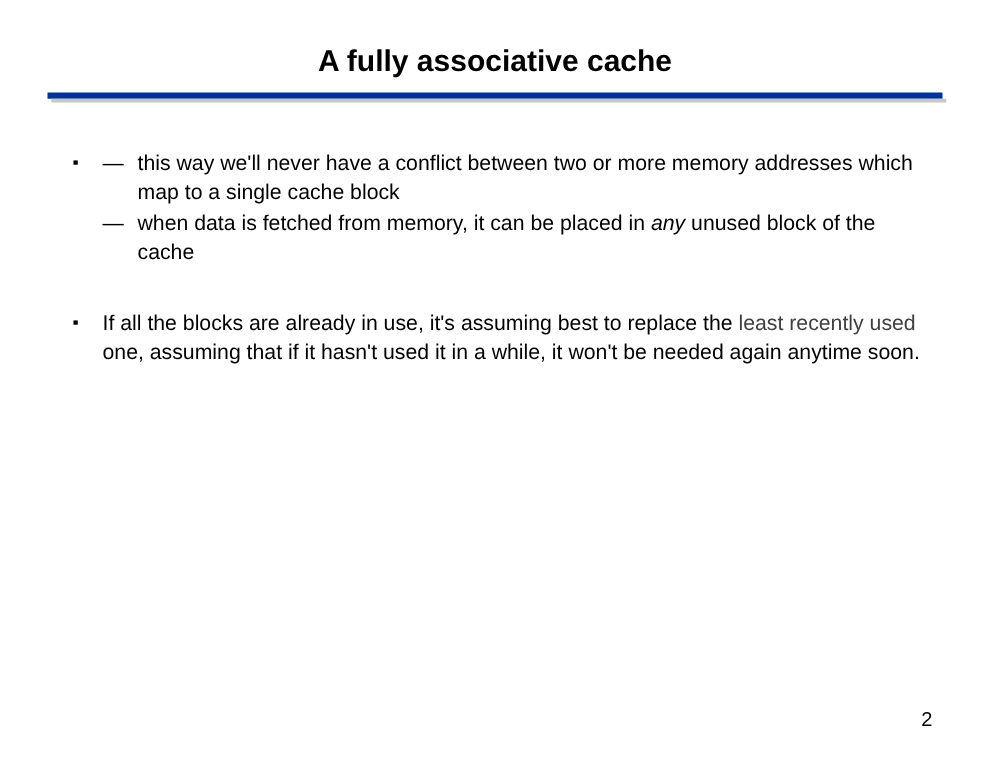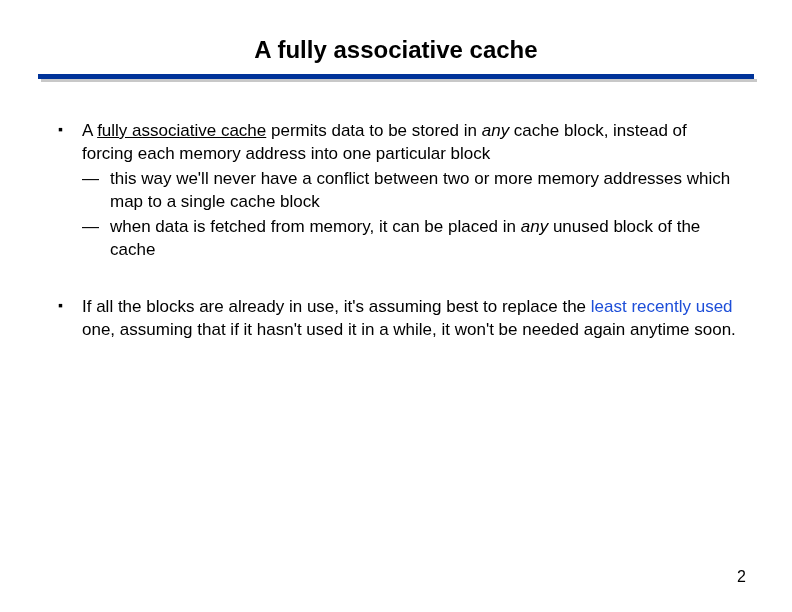--- a/index.html
+++ b/index.html
@@ -11,41 +11,38 @@
   .divider .bar { height: 5px; background: #003399; }
   .divider .shadow { height: 3px; background: #c8c8c8; margin-left: 3px; margin-right: -3px; }
   .content { margin: 38px 54px 0 54px; font-size: 17px; line-height: 1.35; }
   .b1 { margin: 0 0 34px 0; padding-left: 28px; position: relative; }
   .b1::before { content: "\25AA"; position: absolute; left: 4px; top: 0; font-size: 14px; }
   .b1-body { }
   .b2 { margin-top: 2px; padding-left: 28px; position: relative; }
   .b2::before { content: "\2014"; position: absolute; left: 0; top: 0; }
   .u { text-decoration: underline; }
   .i { font-style: italic; }
-  .accent { color: #1d4ed8; }
+  .accent { color: #404040; }
   .pagenum { position: absolute; right: 46px; bottom: 26px; font-size: 16px; }
 </style>
 </head>
 <body>
 
 <div class="slide">
   <div class="title-wrap">
     <div class="title">A fully associative cache</div>
   </div>
   <div class="divider">
     <div class="bar"></div>
     <div class="shadow"></div>
   </div>
 
   <div class="content">
 
     <div class="b1">
-      <div class="b1-body">
-        <span class="">A </span><span class="u">fully associative cache</span><span class=""> permits data to be stored in </span><span class="i">any</span><span class=""> cache block, instead of forcing each memory address into one particular block</span>
-      </div>
       <div class="b2">
         <span class="">this way we'll never have a conflict between two or more memory addresses which map to a single cache block</span>
       </div>
       <div class="b2">
         <span class="">when data is fetched from memory, it can be placed in </span><span class="i">any</span><span class=""> unused block of the cache</span>
       </div>
     </div>
 
 
     <div class="b1">

